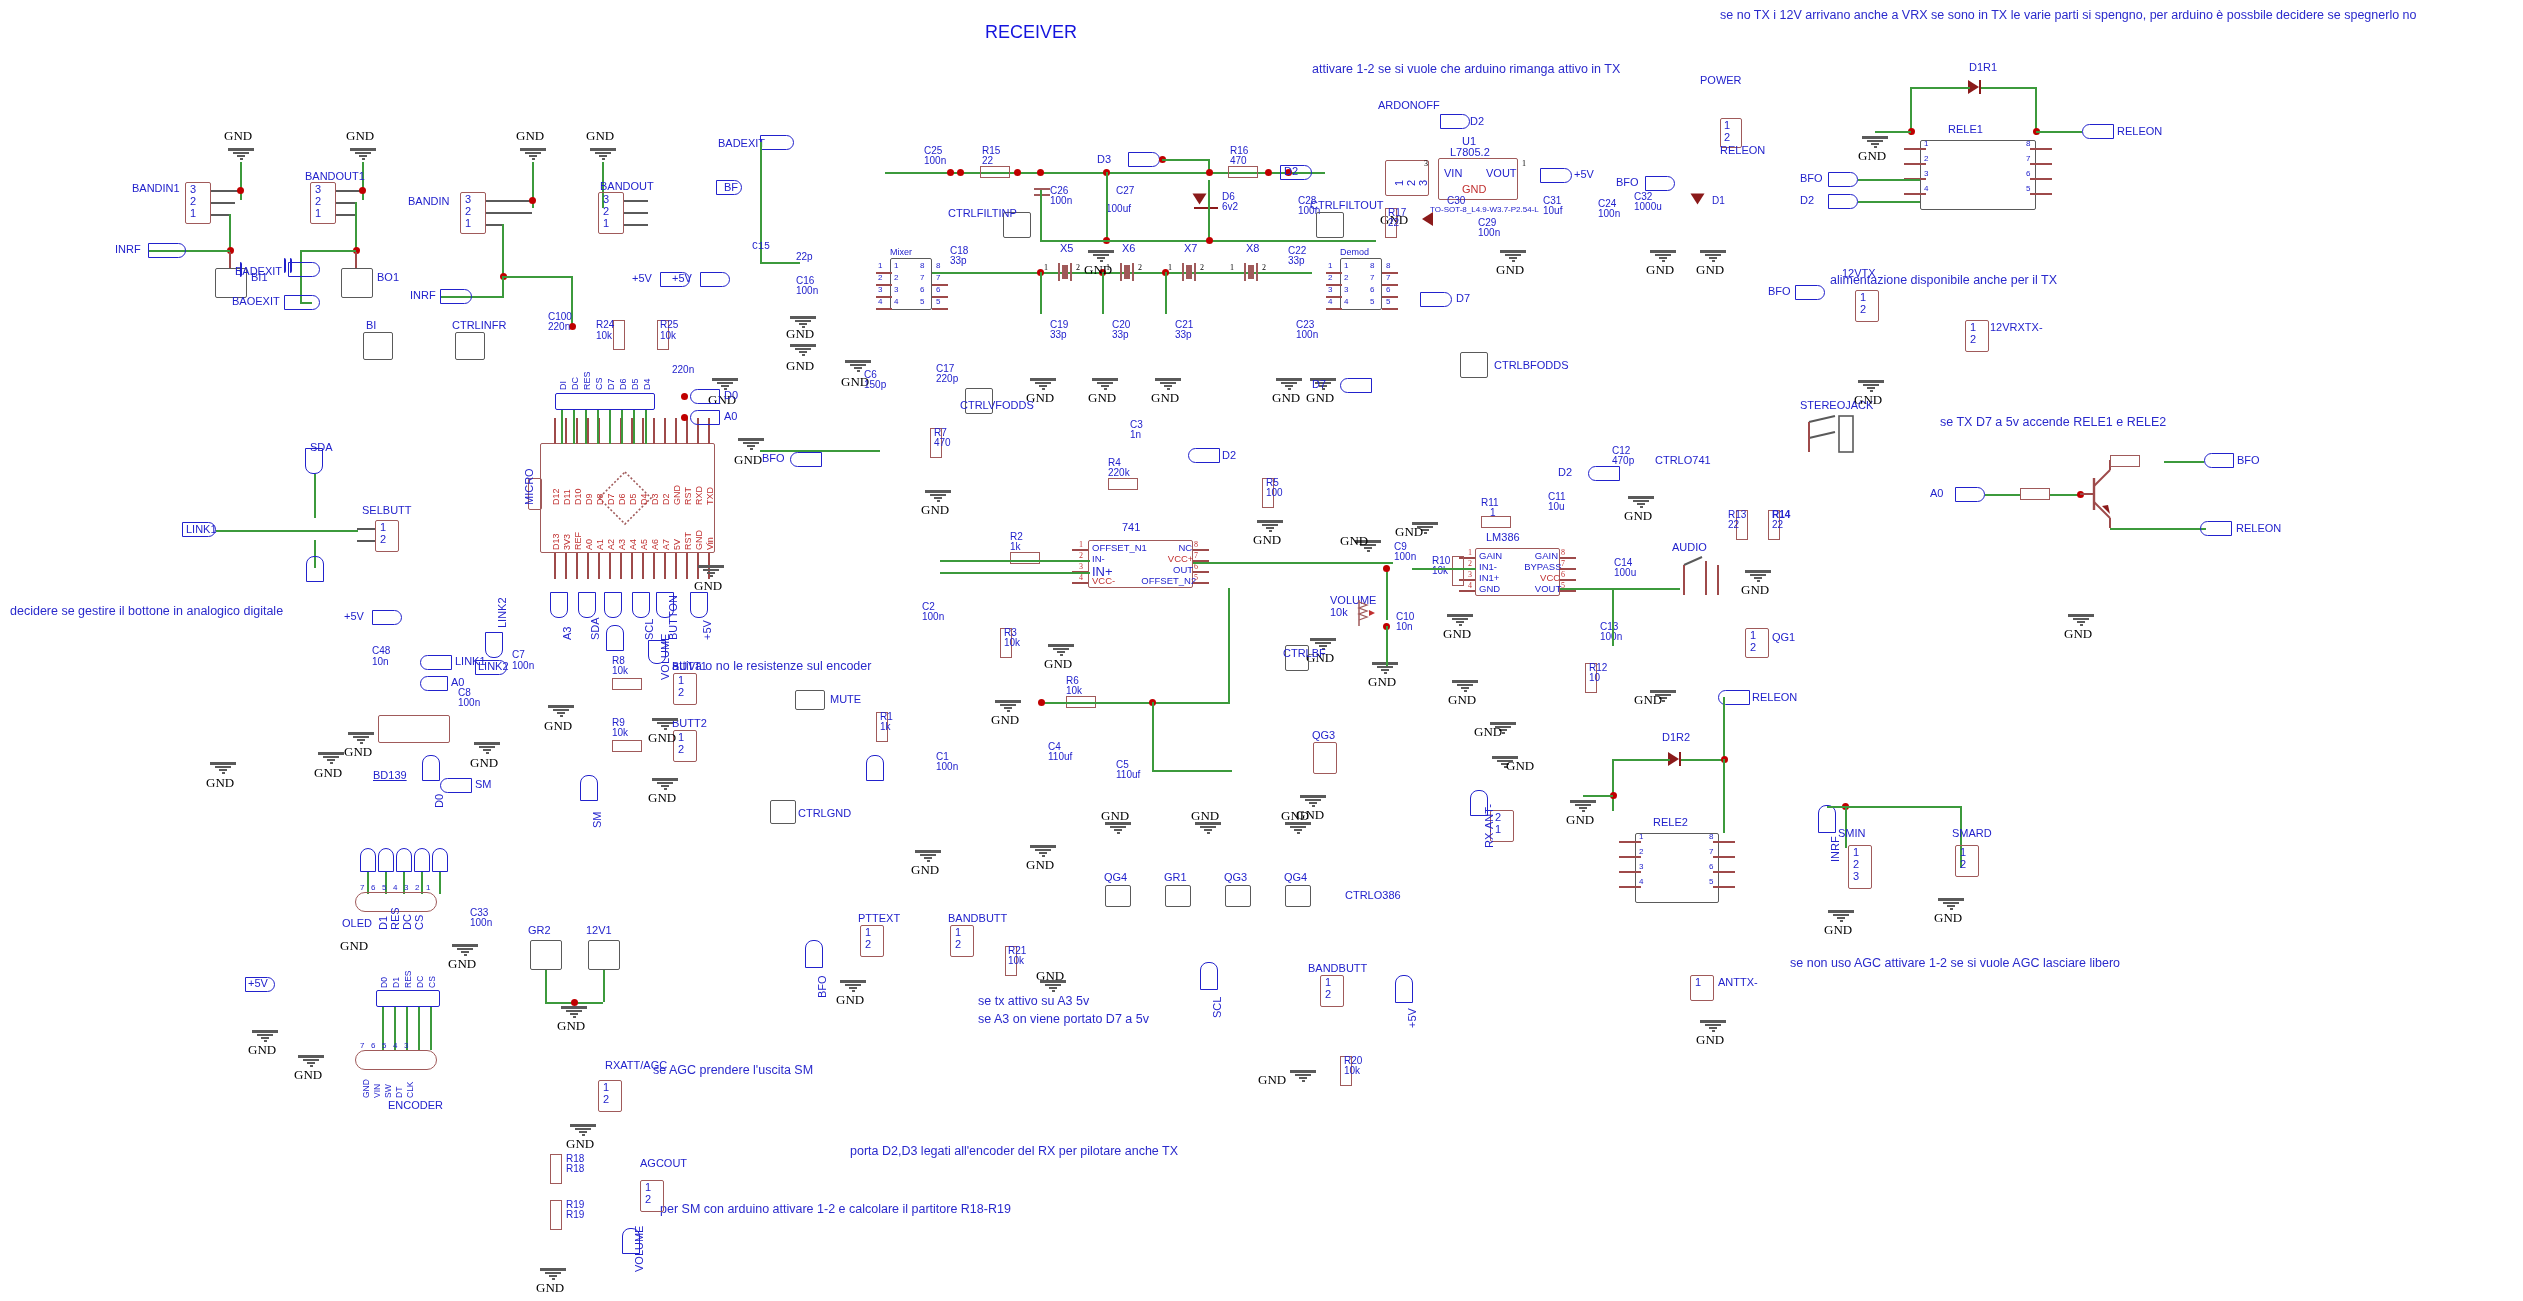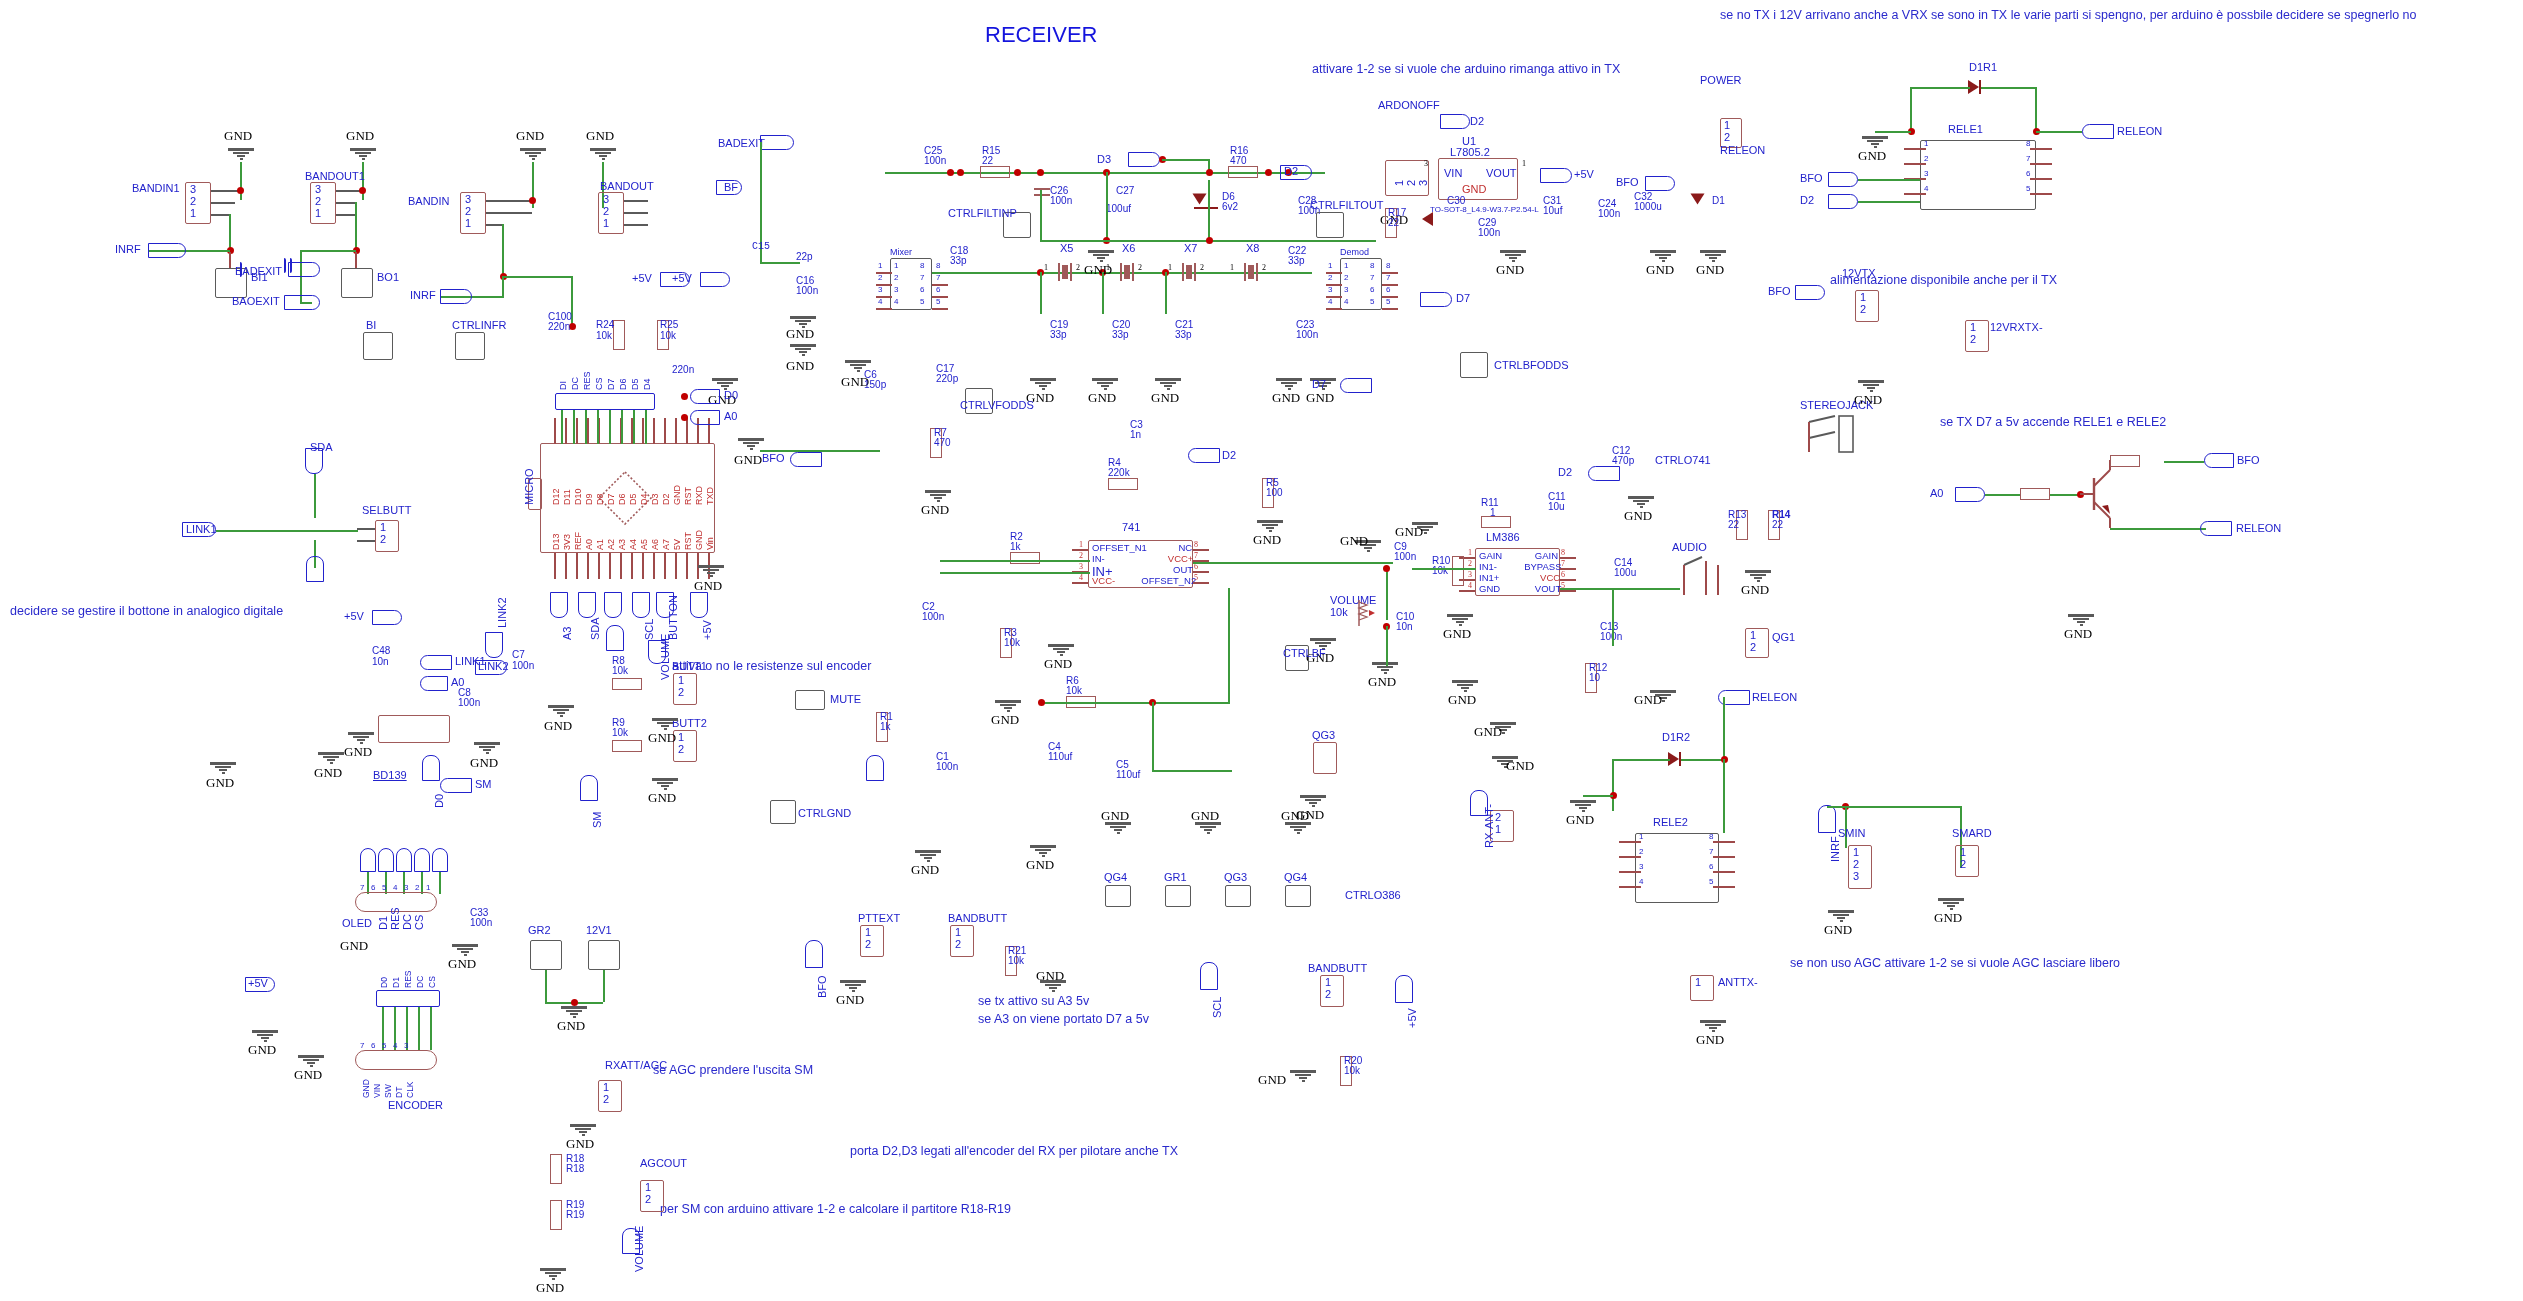--- a/index.html
+++ b/index.html
@@ -61,21 +61,21 @@
   .dio{position:absolute;width:0;height:0;border-top:7px solid transparent;border-bottom:7px solid transparent;border-left:11px solid #8b1a1a;}
   .diobar{position:absolute;width:2px;height:14px;background:#8b1a1a;}
   
   .xtal{position:absolute;width:16px;height:18px;}
   .xtal i{position:absolute;background:#a05a5a;}
   .xtal .p1{left:0;top:0;width:2px;height:18px;}
   .xtal .p2{left:12px;top:0;width:2px;height:18px;}
   .xtal .bd{left:4px;top:2px;width:6px;height:14px;border:1.5px solid #a05a5a;box-sizing:border-box;}
 
   .note{position:absolute;color:#2a2acc;font-family:"Liberation Sans",sans-serif;font-size:12.5px;white-space:nowrap;}
-  .title{position:absolute;color:#1414dd;font-family:"Liberation Sans",sans-serif;font-size:22px;}
+  .title{position:absolute;color:#1414dd;font-family:"Liberation Sans",sans-serif;font-size:18px;}
 </style>
 </head>
 <body>
 
 <div id="sheet">
 
   <div class="title" style="left:985px;top:22px;">RECEIVER</div>
 
   <div class="note" style="left:1720px;top:8px;">se no TX i 12V arrivano anche a VRX se sono in TX le varie parti si spengno, per arduino è possbile decidere se spegnerlo no</div>
   <div class="note" style="left:1312px;top:62px;">attivare 1-2 se si vuole che arduino rimanga attivo in TX</div>

